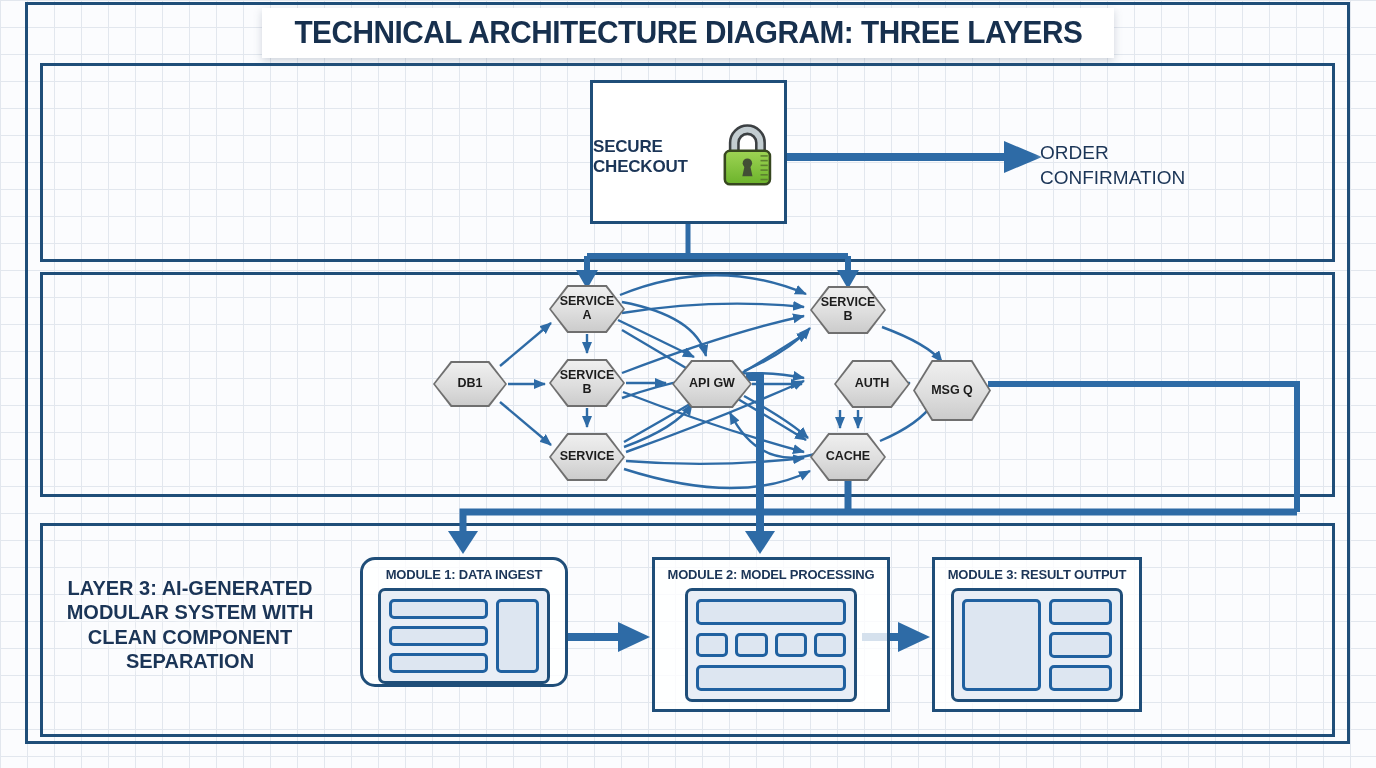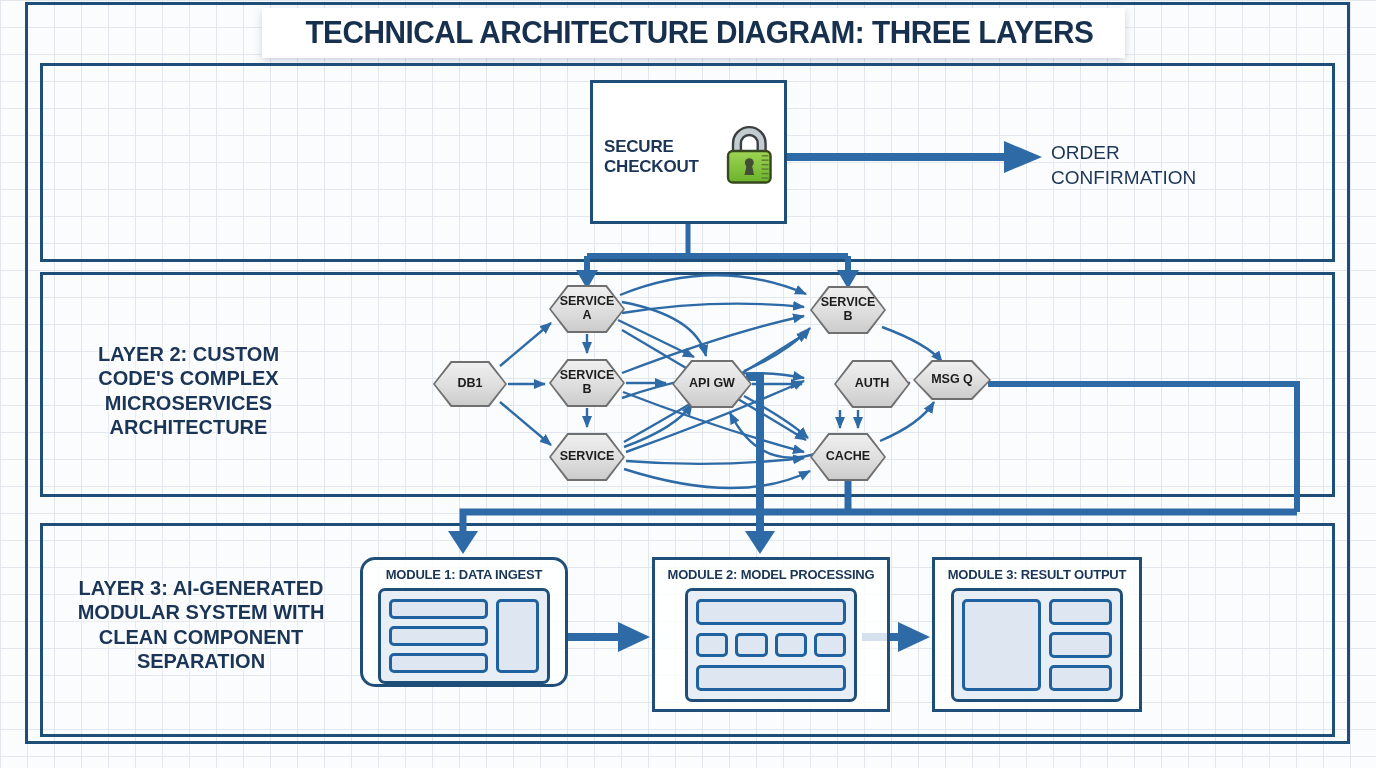--- a/index.html
+++ b/index.html
@@ -6,21 +6,21 @@
   .stage{
     position:relative;width:1376px;height:768px;overflow:hidden;
     background-color:#fbfcfe;
     background-image:
       linear-gradient(#e2e7ee 1px, transparent 1px),
       linear-gradient(90deg,#e2e7ee 1px, transparent 1px);
     background-size:27px 27px;
     font-family:"Liberation Sans","DejaVu Sans",sans-serif;
     color:#1d3a5f;
   }
-  .abs{position:absolute;padding-left:11px;}
+  .abs{position:absolute;}
   .frame{border:3px solid #1f4e79;background:transparent;box-sizing:border-box;}
   .title-band{
     left:262px;top:8px;width:852px;height:50px;background:#ffffff;
     box-shadow:0 3px 8px rgba(80,95,120,.25);
     display:flex;align-items:center;justify-content:center;
   }
   .page-title{
     font-size:31px;font-weight:bold;color:#17304e;letter-spacing:-.5px;
     transform:scaleX(.96);white-space:nowrap;
   }
@@ -178,24 +178,20 @@
           <line x1="68" y1="73.5" x2="78" y2="73.5"></line>
         <line x1="68" y1="80" x2="78" y2="80"></line>
           <line x1="68" y1="86.5" x2="78" y2="86.5"></line>
       </g>
     </svg>
   </div>
 
   <div class="abs order-label preline">ORDER
 CONFIRMATION</div>
 
-  <div class="abs layer-label" style="left:55px;top:342px;width:245px;">LAYER 2: CUSTOM
-CODE'S COMPLEX
-MICROSERVICES
-ARCHITECTURE</div>
 
   <div class="hex" style="left:433px;top:361px;width:74px;height:46px;">
     <div class="hex-in preline">DB1</div>
   </div>
   <div class="hex" style="left:549px;top:285px;width:76px;height:48px;">
     <div class="hex-in preline">SERVICE
 A</div>
   </div>
   <div class="hex" style="left:549px;top:359px;width:76px;height:48px;">
     <div class="hex-in preline">SERVICE
@@ -210,21 +206,21 @@
   <div class="hex" style="left:810px;top:286px;width:76px;height:48px;">
     <div class="hex-in preline">SERVICE
 B</div>
   </div>
   <div class="hex" style="left:810px;top:360px;width:76px;height:48px;margin-left:24px;">
     <div class="hex-in preline">AUTH</div>
   </div>
   <div class="hex" style="left:810px;top:433px;width:76px;height:48px;">
     <div class="hex-in preline">CACHE</div>
   </div>
-  <div class="hex" style="left:913px;top:360px;width:78px;height:40px;">
+  <div class="hex" style="left:913px;top:360px;width:78px;height:61px;">
     <div class="hex-in preline">MSG Q</div>
   </div>
 
   <div class="abs layer-label" style="left:50px;top:576px;width:280px;">LAYER 3: AI-GENERATED
 MODULAR SYSTEM WITH
 CLEAN COMPONENT
 SEPARATION</div>
 
   <div class="module-box" style="left:360px;top:557px;width:208px;height:130px;border-radius:15px;">
     <div class="module-title">MODULE 1: DATA INGEST</div>

